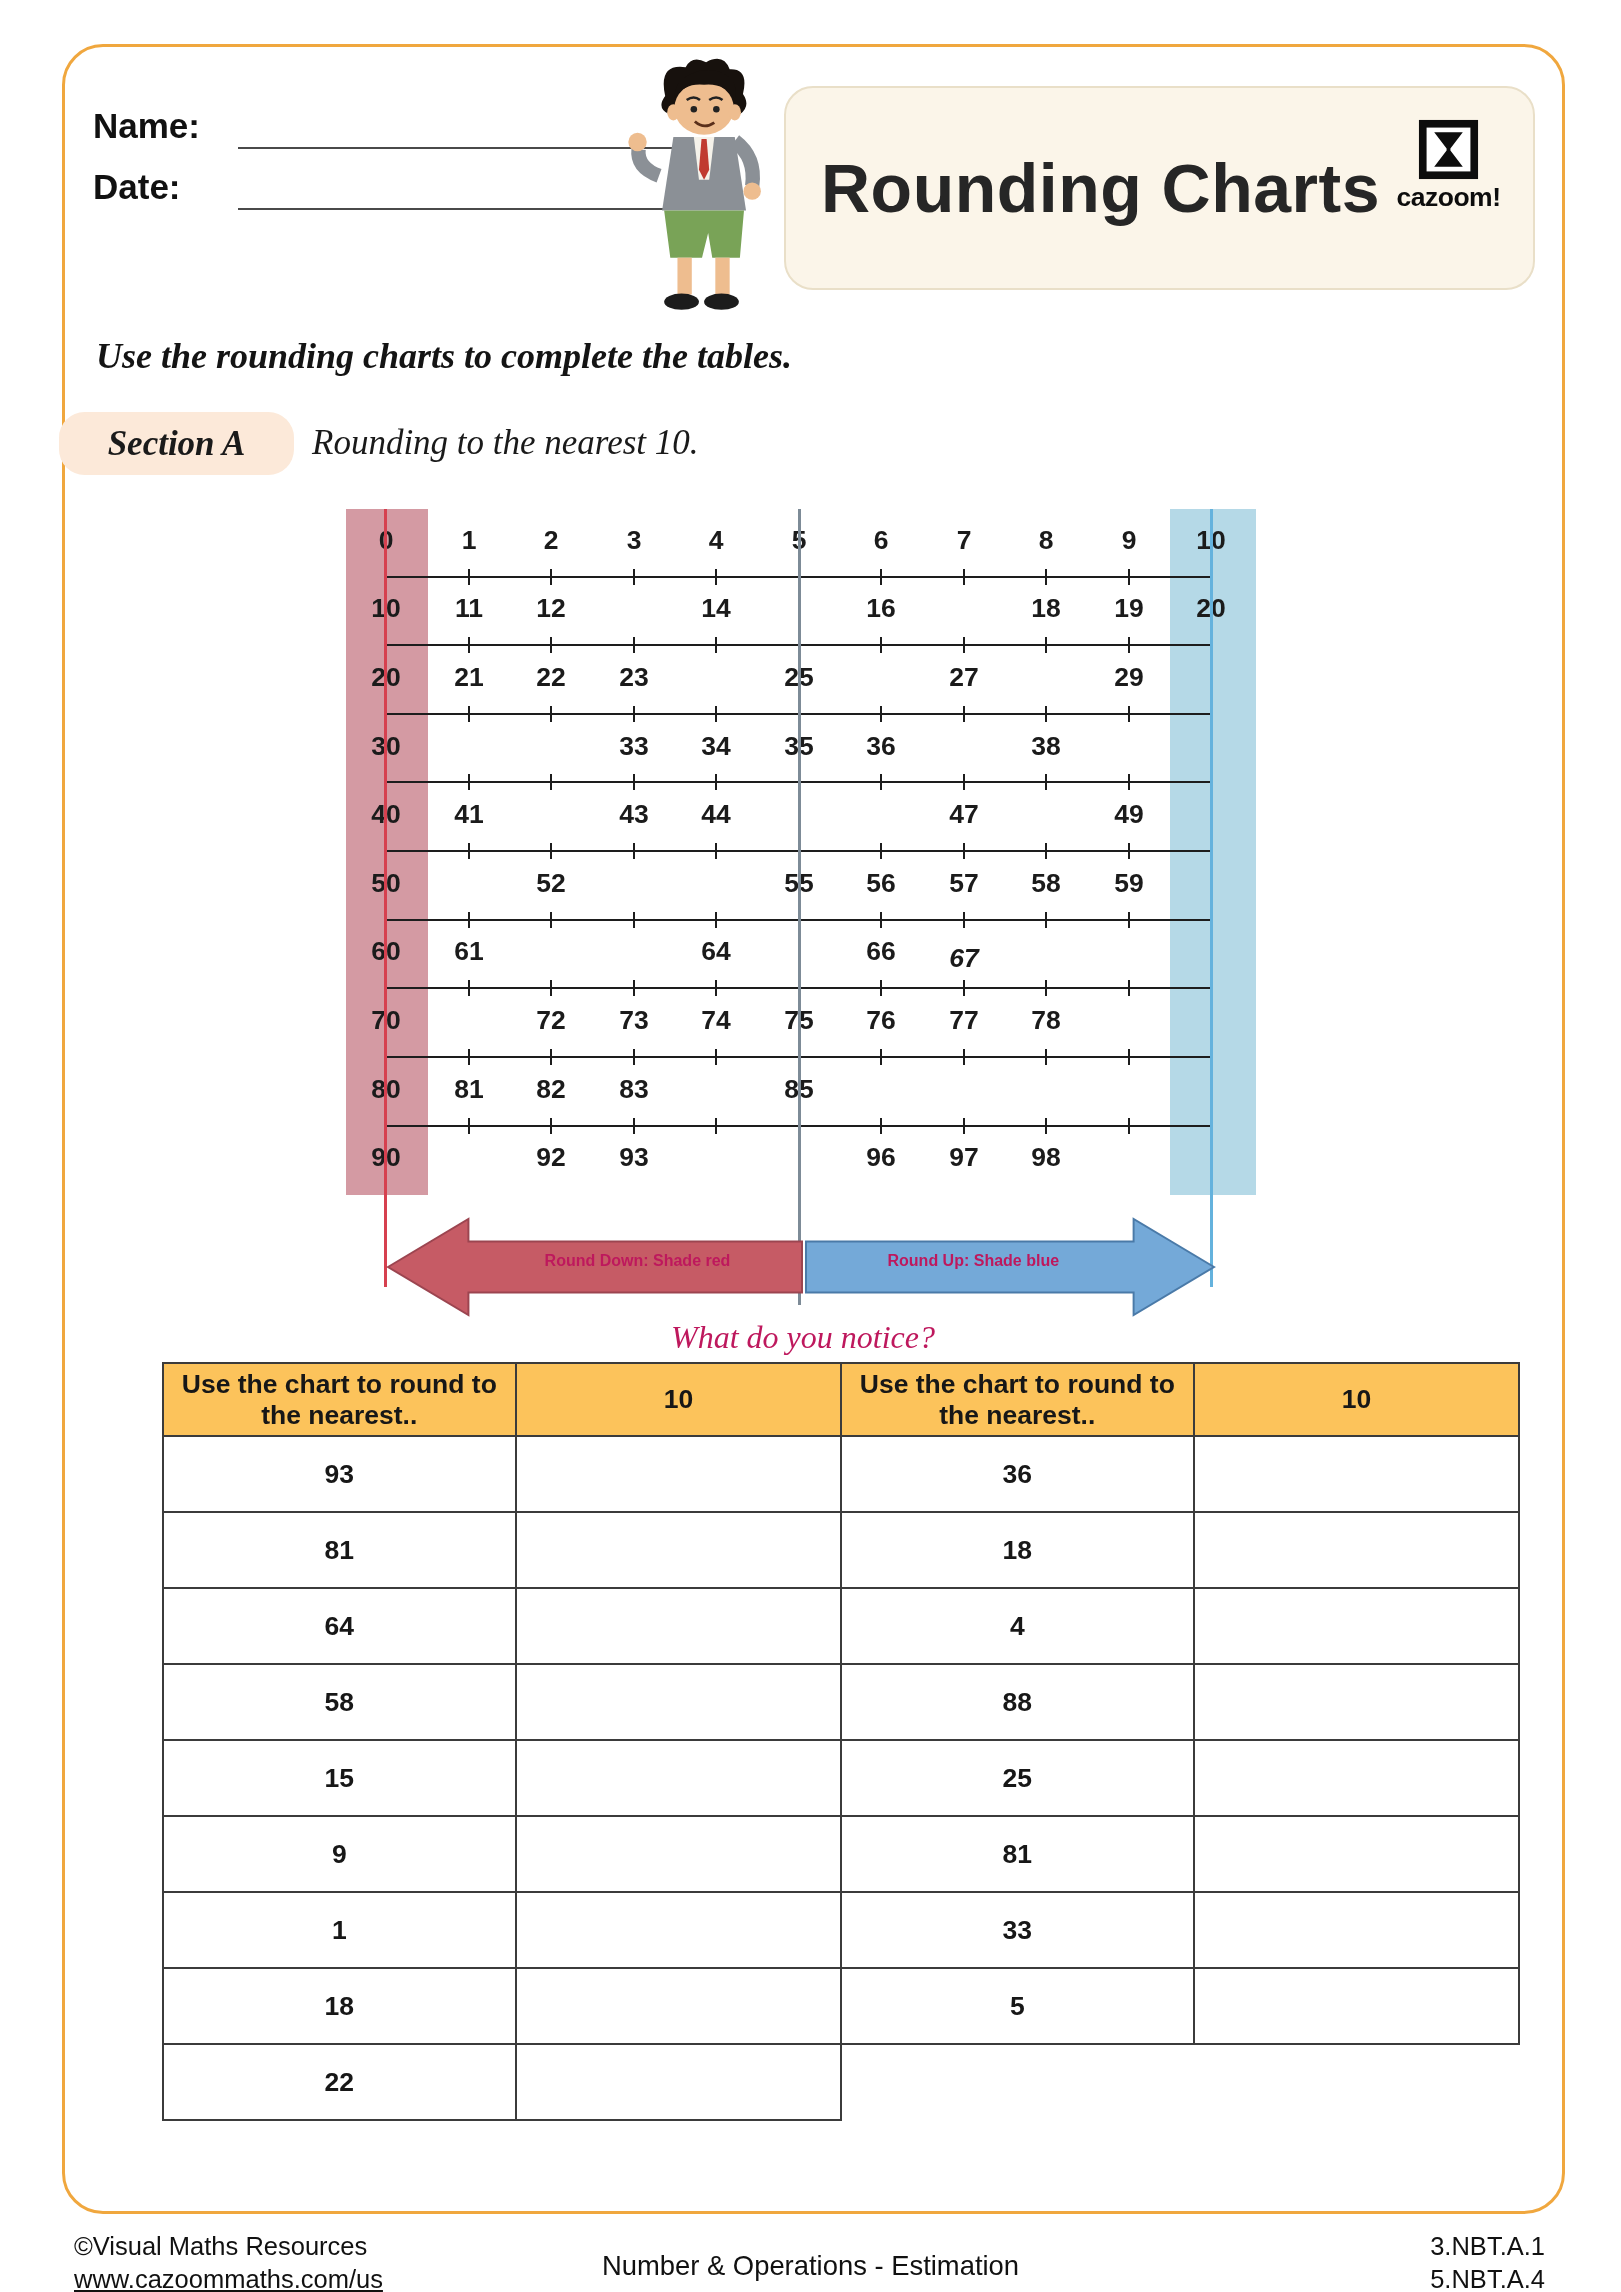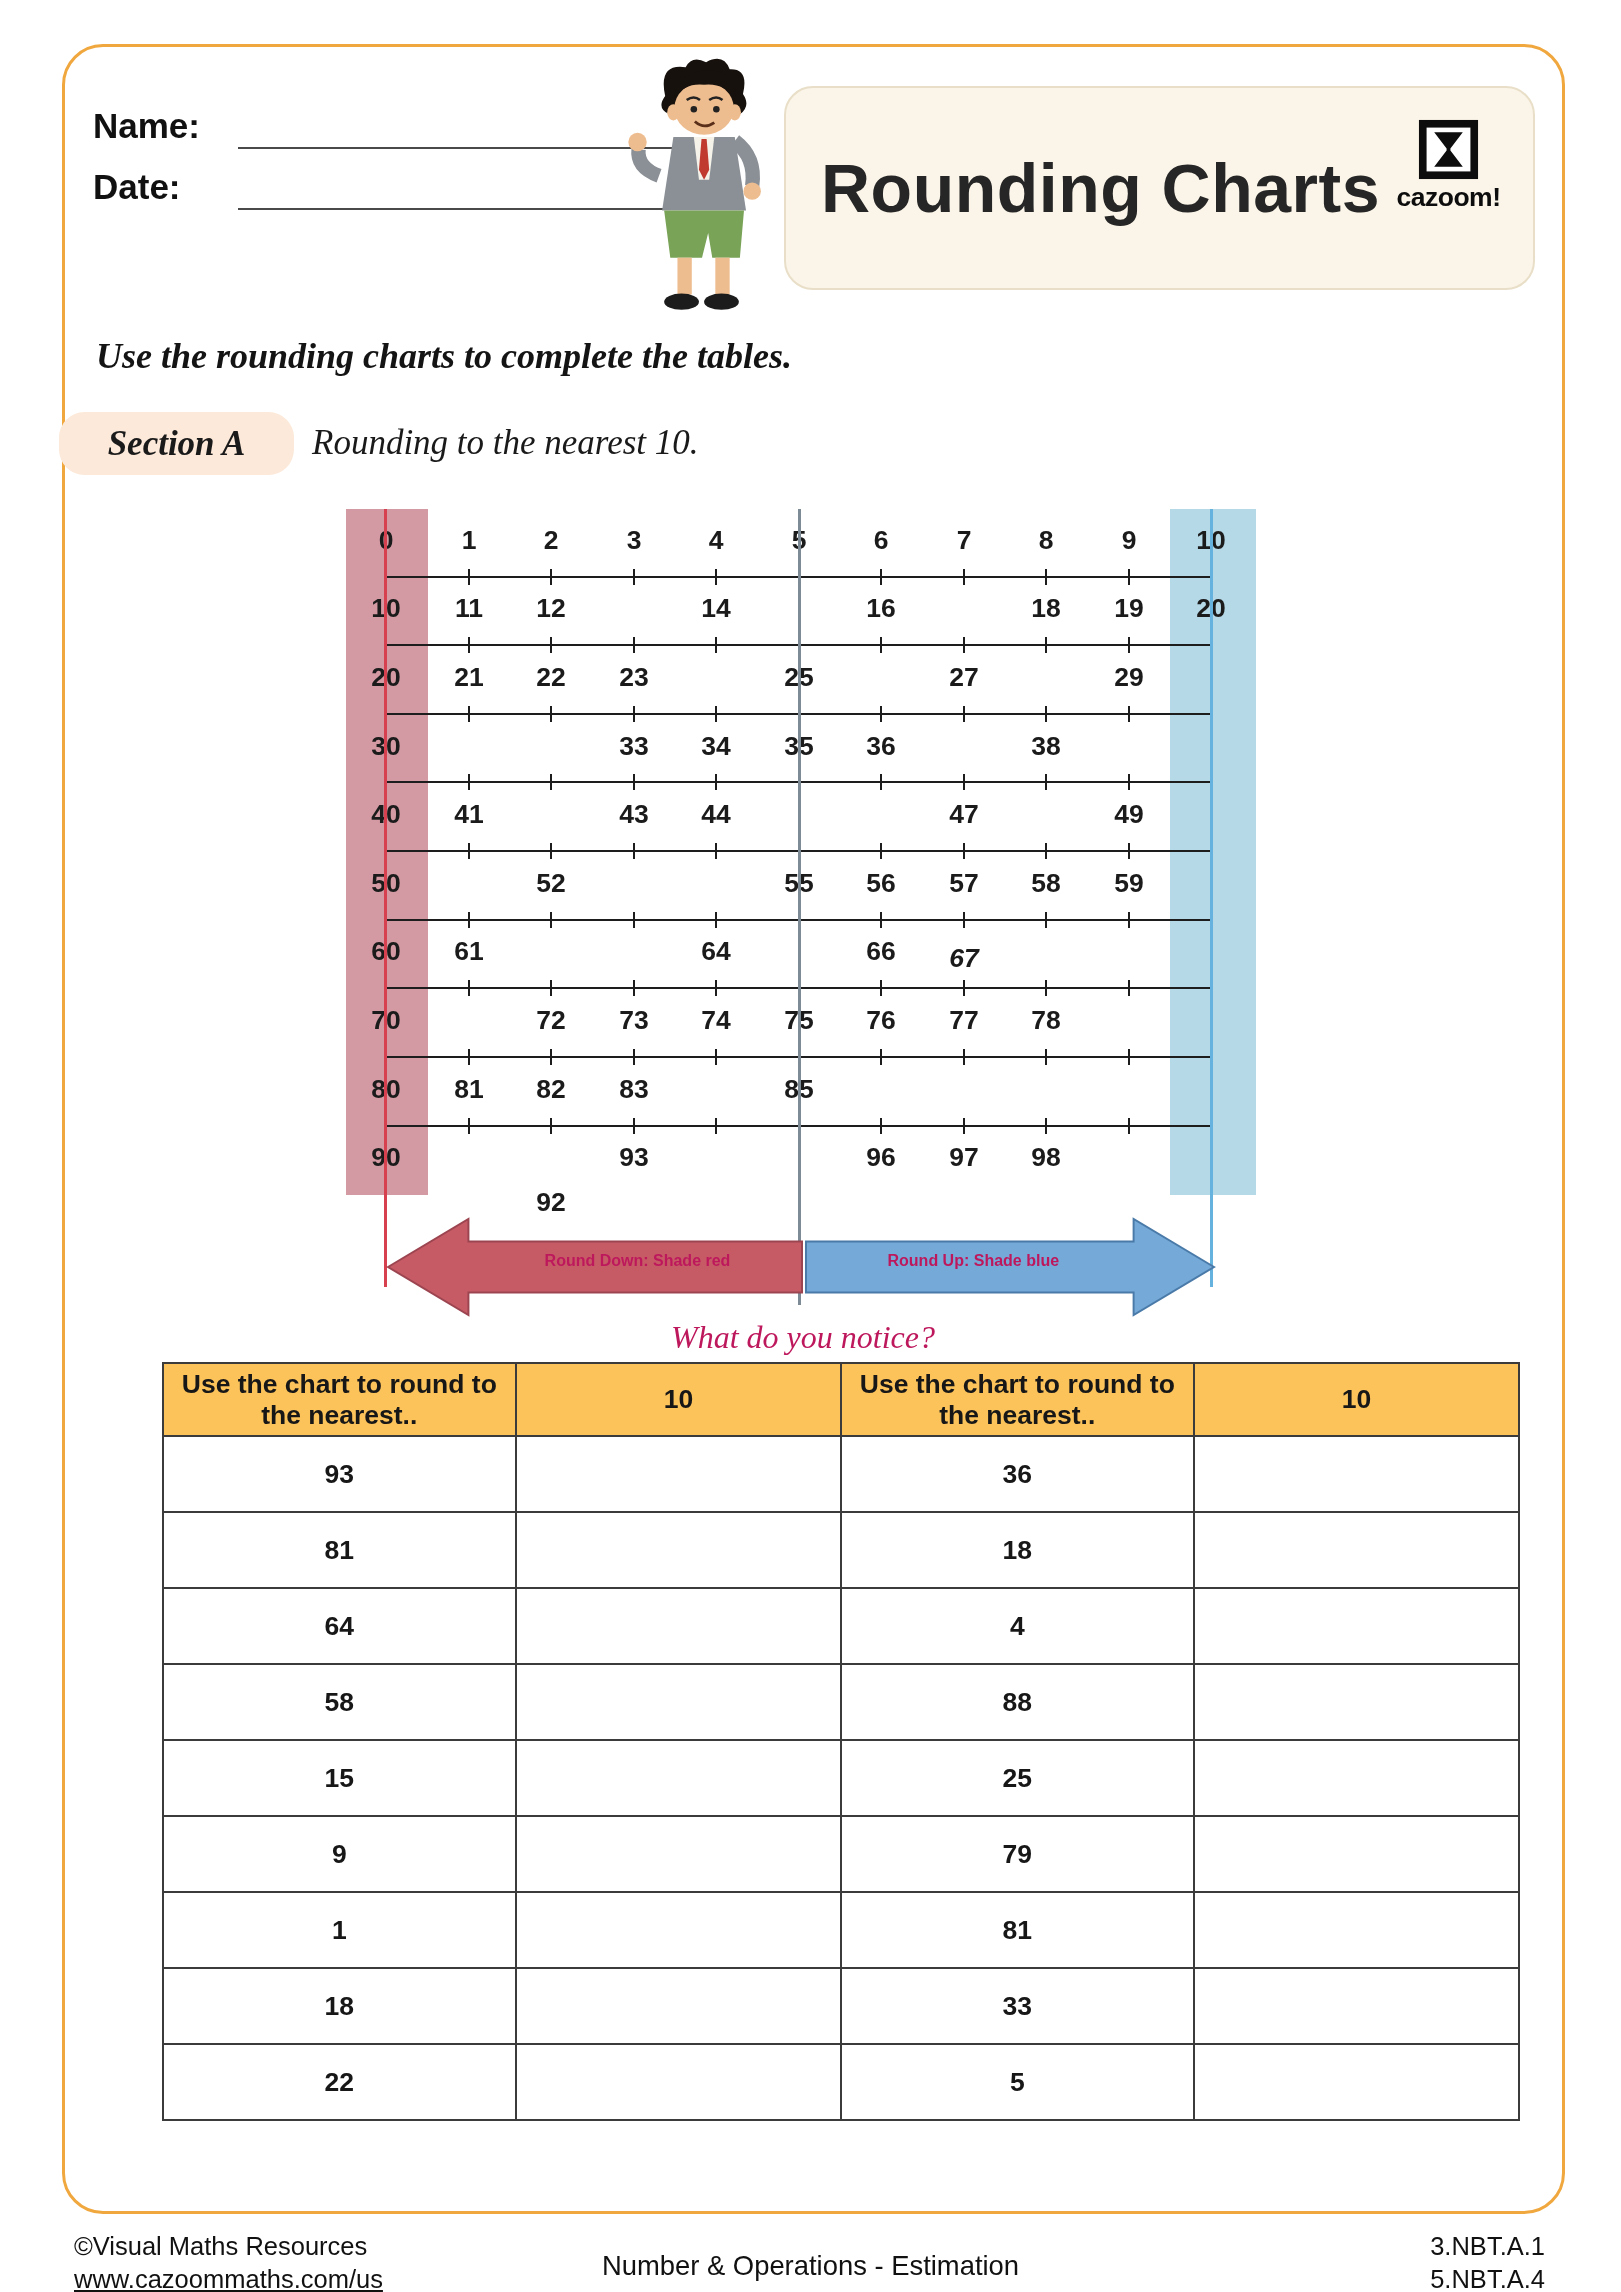--- a/index.html
+++ b/index.html
@@ -297,21 +297,21 @@
           <div class="tick" style="left: 248px;"></div>
           <div class="tick" style="left: 330px;"></div>
           <div class="tick" style="left: 413px;"></div>
           <div class="tick" style="left: 495px;"></div>
           <div class="tick" style="left: 578px;"></div>
           <div class="tick" style="left: 660px;"></div>
           <div class="tick" style="left: 743px;"></div>
           <div class="tick" style="left: 825px;"></div>
         </div>
         <span class="chart-num" style="left: -1px; top: 633px;">90</span>
-        <span class="chart-num" style="left: 164px; top: 633px; margin-top: 45px;">92</span>
+        <span class="chart-num" style="left: 164px; top: 633px;">92</span>
         <span class="chart-num" style="left: 247px; top: 633px;">93</span>
         <span class="chart-num" style="left: 494px; top: 633px;">96</span>
         <span class="chart-num" style="left: 577px; top: 633px;">97</span>
         <span class="chart-num" style="left: 659px; top: 633px;">98</span>
       </div>
   </div>
   <div class="vline vline-red"></div>
   <div class="vline vline-mid"></div>
   <div class="vline vline-blue"></div>
 
@@ -398,24 +398,20 @@
         </tr>
         <tr>
           <td>88</td>
           <td></td>
         </tr>
         <tr>
           <td>25</td>
           <td></td>
         </tr>
         <tr>
-          <td>79</td>
-          <td></td>
-        </tr>
-        <tr>
           <td>81</td>
           <td></td>
         </tr>
         <tr>
           <td>33</td>
           <td></td>
         </tr>
         <tr>
           <td>5</td>
           <td></td>

